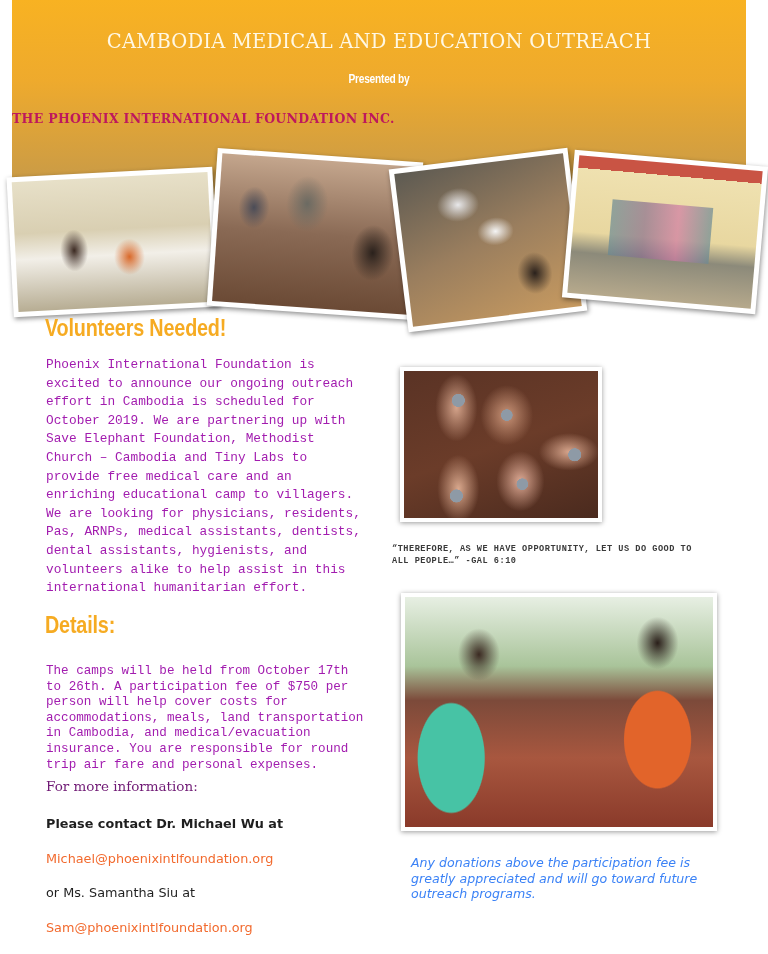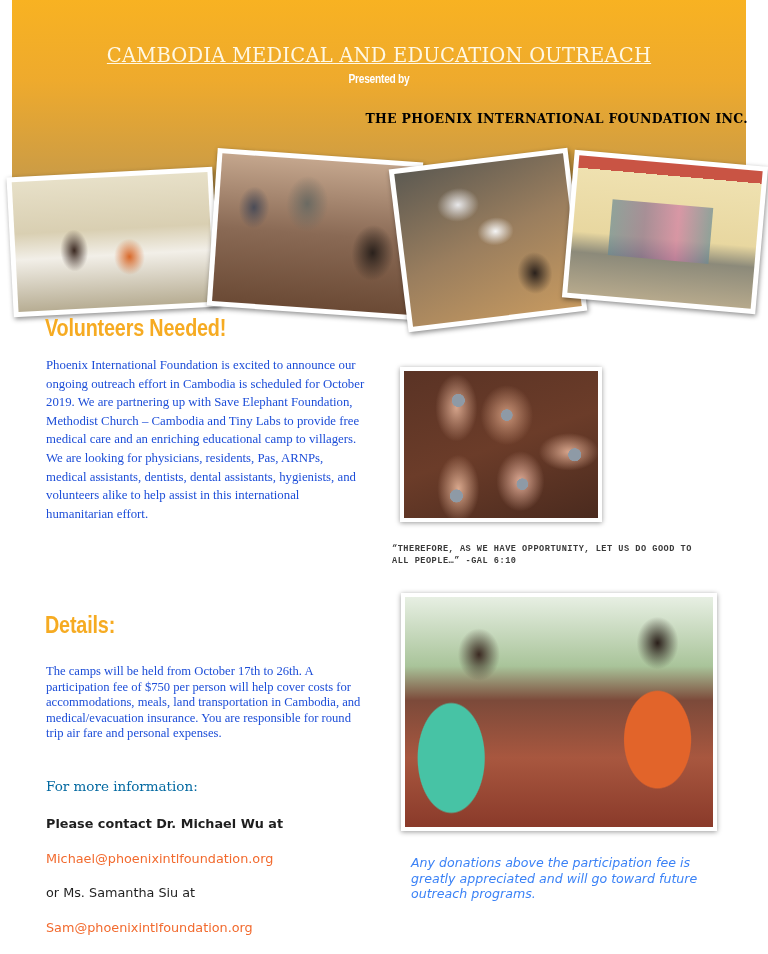--- a/index.html
+++ b/index.html
@@ -7,32 +7,32 @@
       width: 768px; height: 954px; position: relative; overflow: hidden;
       background: #ffffff;
       font-family: "DejaVu Sans", sans-serif;
       color: #1d1d1d;
     }
     .band {
       position: absolute; left: 12px; top: 0; width: 734px; height: 232px;
       background: linear-gradient(180deg, #f8b222 0%, #eeaa2d 35%, #cc9c45 75%, #a8884f 100%);
     }
     .title {
-      position: absolute; left: 12px; width: 734px; top: 44px; text-align: center;
+      position: absolute; left: 12px; width: 734px; top: 30px; text-align: center;
       font-family: "DejaVu Serif", serif; color: #fff8e4; font-size: 19.5px;
-      letter-spacing: 0.2px; white-space: nowrap; text-decoration: underline;
+      letter-spacing: 0.2px; white-space: nowrap;
     }
     .presented {
       position: absolute; left: 12px; width: 734px; top: 72px; text-align: center;
       font-family: "Liberation Sans", sans-serif; font-weight: bold; color: #ffffff;
       font-size: 12px; transform: scaleX(0.85); letter-spacing: -0.3px;
     }
     .org {
-      position: absolute; left: 12px; width: 736px; top: 111px; text-align: right;
-      font-family: "DejaVu Serif", serif; font-weight: bold; color: #000000;
+      position: absolute; left: 12px; width: 736px; top: 111px; text-align: left;
+      font-family: "DejaVu Serif", serif; font-weight: bold; color: #be185d;
       font-size: 12.5px; letter-spacing: 0.3px; white-space: nowrap;
     }
     .photo {
       position: absolute; background: #fff; padding: 5px;
       box-shadow: 1px 2px 5px rgba(0,0,0,0.45);
     }
     .photo .img { width: 100%; height: 100%; position: relative; overflow: hidden; }
     .p1 { left: 10px; top: 172px; width: 196px; height: 130px; transform: rotate(-3deg); }
     .p1 .img { background:
       radial-gradient(ellipse 20px 30px at 30% 55%, #3c2a22 0%, transparent 70%),
@@ -54,22 +54,22 @@
     .p4 .img { background:
       linear-gradient(180deg, #c95444 0%, #c95444 9%, #efe1b0 9%, #e8d7a0 55%, #8c8a7a 70%, #b6a98c 100%); }
     .p4 .img::before { content:""; position:absolute; left:20%; top:30%; width:55%; height:40%;
       background: linear-gradient(90deg, #6a8a94, #8a6f8f, #d07aa4, #6a8a94); opacity: .7; }
     .h2 {
       position: absolute; font-family: "Liberation Sans", sans-serif; font-weight: bold;
       color: #f6ab22; font-size: 23px; transform: scaleX(0.86); transform-origin: left;
       letter-spacing: -0.2px;
     }
     .para {
-      position: absolute; font-family: Liberation Serif, serif; font-size: 12.8px;
-      line-height: 18.6px; color: #1d4ed8;
+      position: absolute; font-family: Liberation Mono, monospace; font-size: 12.8px;
+      line-height: 18.6px; color: #a21caf;
     }
     .img-frame {
       position: absolute; background: #fff; padding: 4px;
       box-shadow: 0 1px 5px rgba(0,0,0,0.4);
     }
     .hands .img { width: 100%; height: 100%; background:
       radial-gradient(circle 9px at 28% 20%, #8e9aa6 0%, #8e9aa6 70%, transparent 75%),
       radial-gradient(circle 8px at 53% 30%, #8e9aa6 0%, #8e9aa6 70%, transparent 75%),
       radial-gradient(circle 9px at 88% 57%, #8e9aa6 0%, #8e9aa6 70%, transparent 75%),
       radial-gradient(circle 8px at 61% 77%, #8e9aa6 0%, #8e9aa6 70%, transparent 75%),
@@ -86,21 +86,21 @@
       radial-gradient(ellipse 28px 35px at 24% 25%, #3b2a22 0%, transparent 75%),
       radial-gradient(ellipse 28px 35px at 82% 20%, #2a1f1a 0%, transparent 75%),
       linear-gradient(180deg, #e7efe3 0%, #a9c49a 30%, #7c4a3a 45%, #a8573f 70%, #8a3a2a 100%); }
     .quote {
       position: absolute; left: 392px; top: 543px; width: 320px;
       font-family: Liberation Mono, monospace; font-weight: bold; font-size: 8.6px;
       letter-spacing: 0.5px; line-height: 12px; color: #3a3a3a; text-transform: uppercase;
     }
     .more {
       position: absolute; left: 46px; top: 778px;
-      font-family: "DejaVu Serif", serif; font-size: 13.5px; color: #0369a1;
+      font-family: "DejaVu Serif", serif; font-size: 13.5px; color: #701a75;
     }
     .line {
       position: absolute; left: 46px; font-family: "DejaVu Sans", sans-serif; font-size: 12.8px; color: #1f1f1f;
     }
     .email { color: #f26a2e; text-decoration: none; cursor: pointer; }
     .donation {
       position: absolute; left: 411px; top: 855px; width: 300px;
       font-family: "DejaVu Sans", sans-serif; font-style: italic; font-size: 12.6px;
       line-height: 15.5px; color: #3b82f6;
     }

